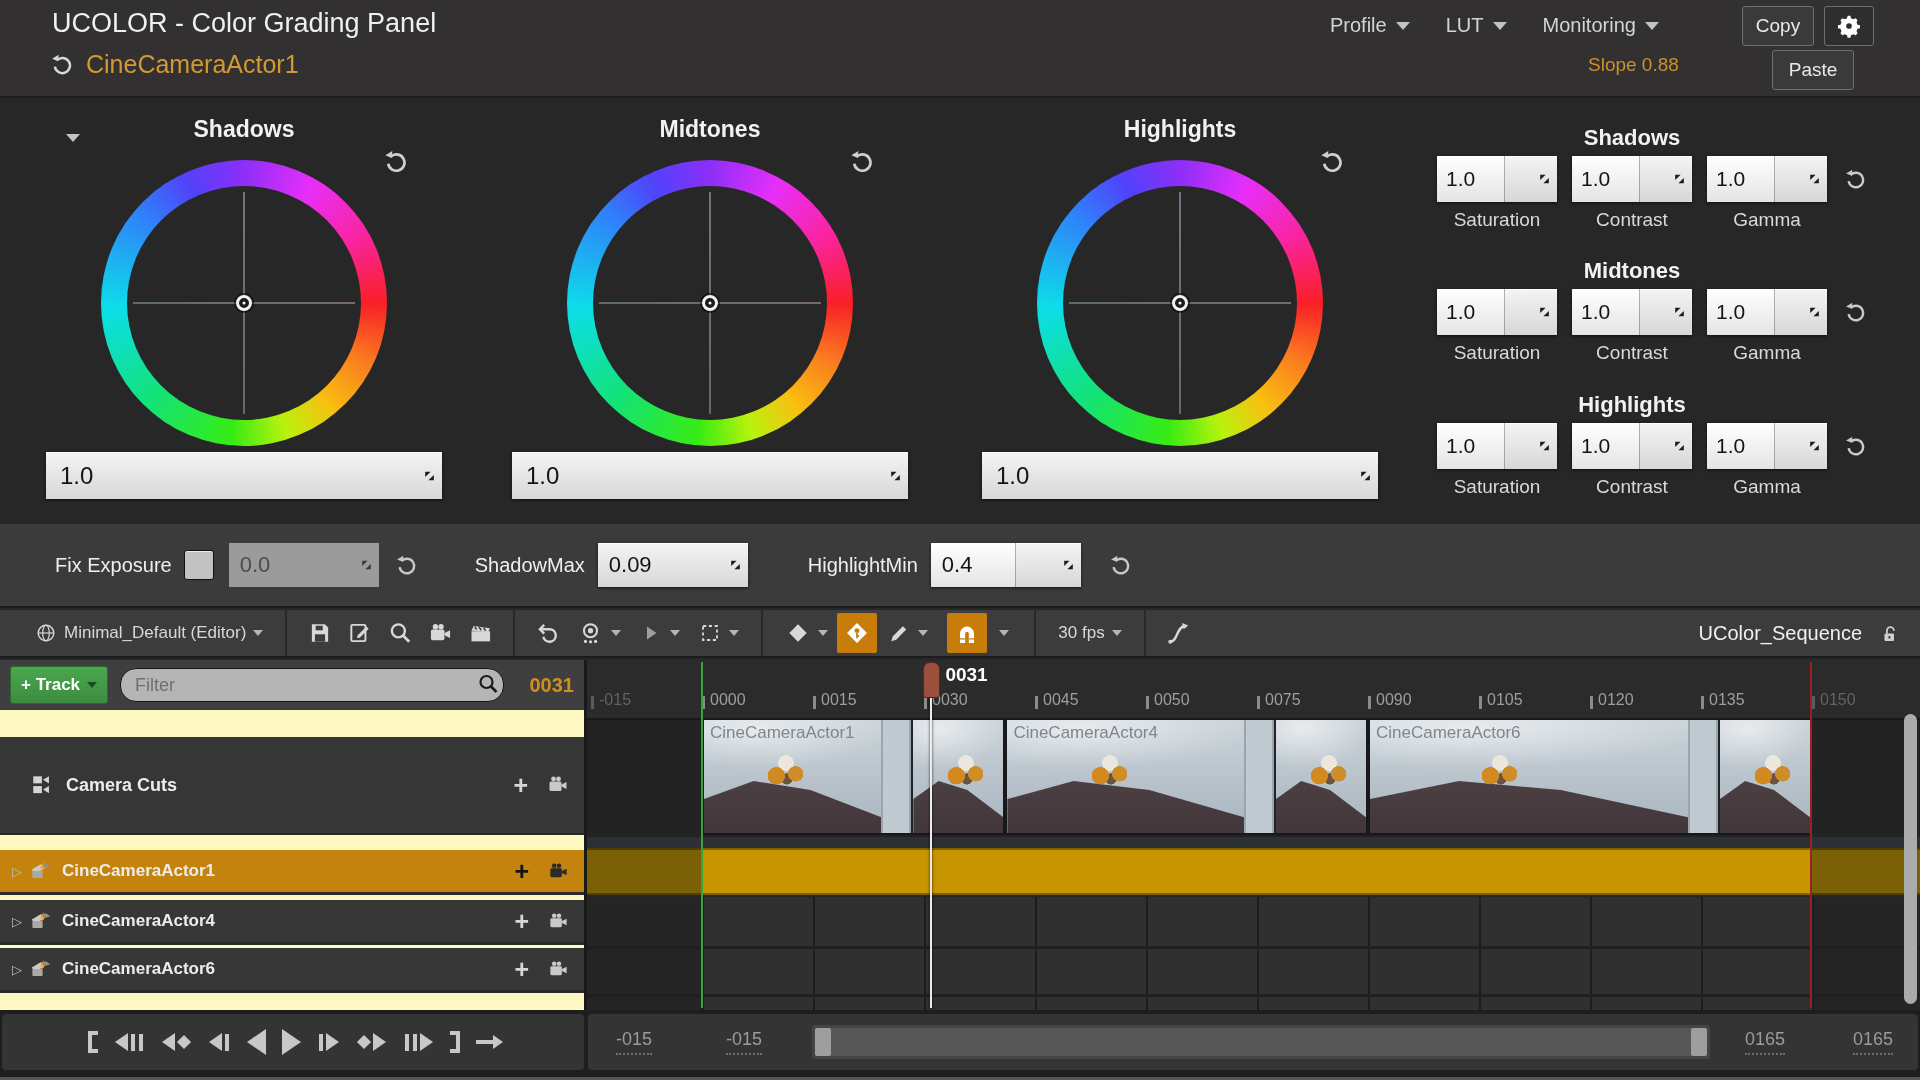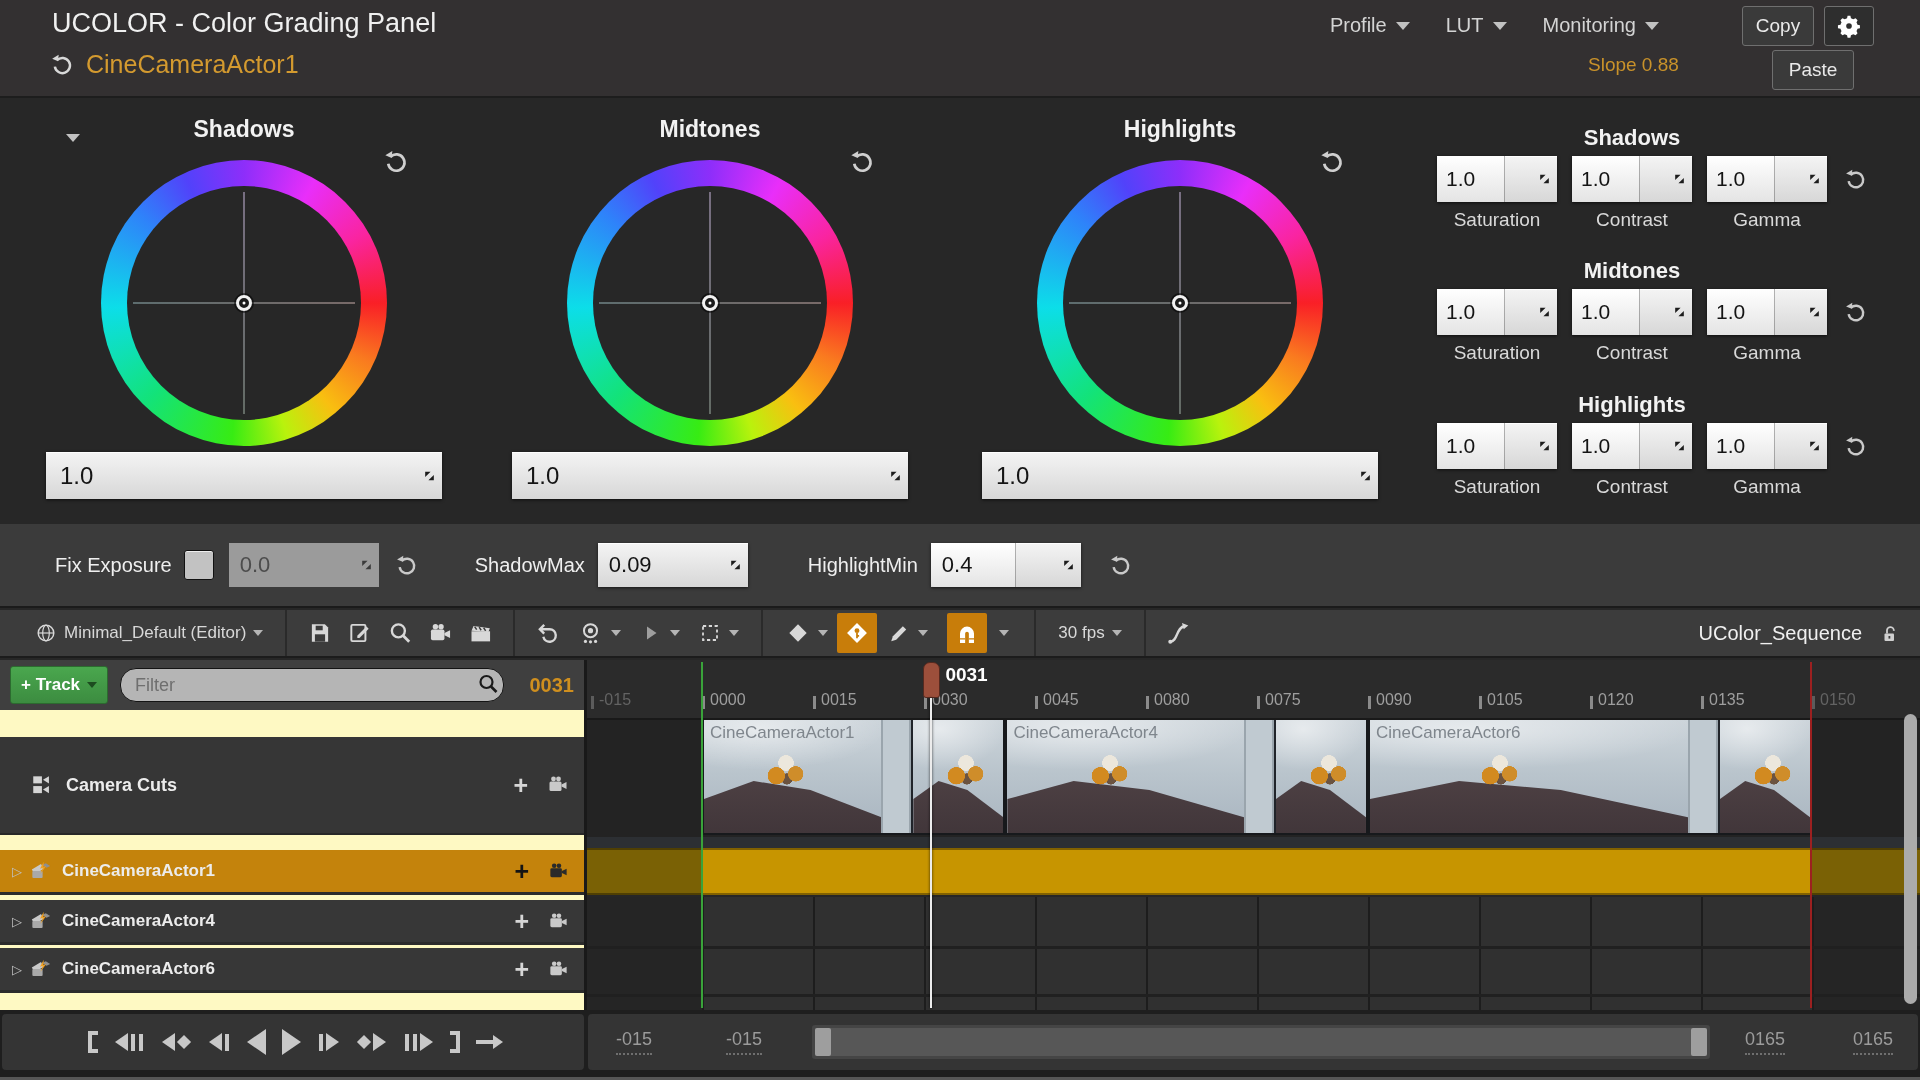--- a/index.html
+++ b/index.html
@@ -796,21 +796,21 @@
           <div class="tick" style="left: 337px;">
             <i></i>
             <span>0030</span>
           </div>
           <div class="tick" style="left: 448px;">
             <i></i>
             <span>0045</span>
           </div>
           <div class="tick" style="left: 559px;">
             <i></i>
-            <span>0080</span>
+            <span>0050</span>
           </div>
           <div class="tick" style="left: 670px;">
             <i></i>
             <span>0075</span>
           </div>
           <div class="tick" style="left: 781px;">
             <i></i>
             <span>0090</span>
           </div>
           <div class="tick" style="left: 892px;">

